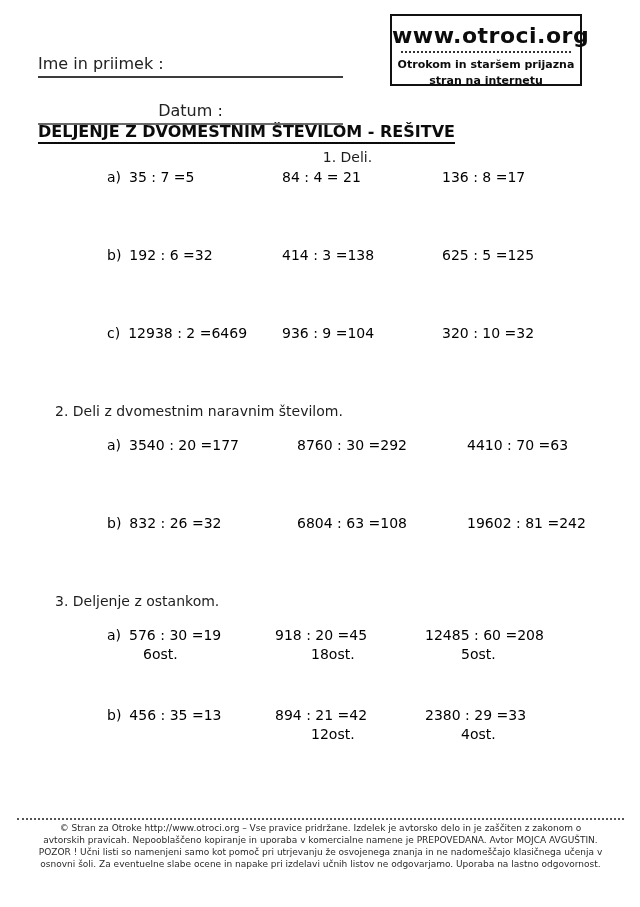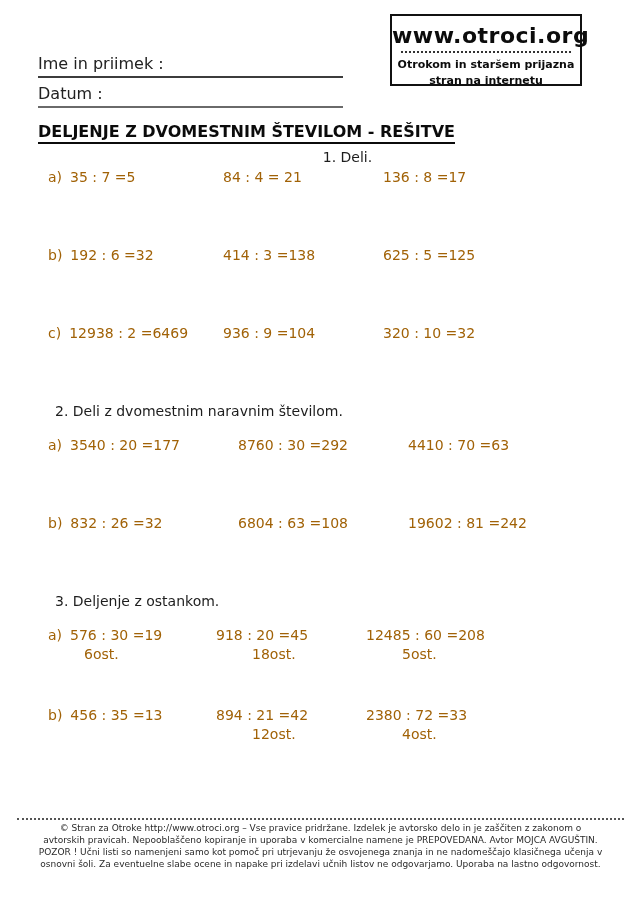--- a/index.html
+++ b/index.html
@@ -18,21 +18,21 @@
   .field {
     position: absolute;
     left: 38px;
     width: 305px;
     border-bottom: 2px solid #3c3c3c;
     font-size: 16px;
     padding-bottom: 3px;
     color: #222;
   }
   .field-name { top: 54px; }
-  .field-date { top: 84px; border-bottom-color: #6a6a6a; }
+  .field-date { top: 101px; border-bottom-color: #6a6a6a; text-align: center; }
 
   .logo-box {
     position: absolute;
     left: 390px;
     top: 14px;
     width: 192px;
     height: 72px;
     border: 2px solid #111;
     box-sizing: border-box;
     text-align: center;
@@ -75,25 +75,25 @@
     font-size: 14px;
     font-weight: normal;
     color: #1d1d1d;
     line-height: 18px;
   }
   .section-heading.first { margin-top: 4px; margin-bottom: 2px; text-align: center; }
   .section-heading.later { margin-bottom: 16px; }
 
   .ex-row {
     display: grid;
-    margin-left: 48px;
+    margin-left: 107px;
     margin-bottom: 60px;
     font-size: 14px;
     line-height: 18px;
-    color: #a16207;
+    color: #000000;
   }
   .s1 .ex-row { grid-template-columns: 175px 160px 1fr; }
   .s2 .ex-row { grid-template-columns: 190px 170px 1fr; }
   .s3 .ex-row { grid-template-columns: 168px 150px 1fr; margin-bottom: 42px; }
 
   .prefix { margin-right: 8px; }
   .rem { padding-left: 36px; line-height: 20px; }
 
   
   .footer {
@@ -192,21 +192,21 @@
 
     <div class="ex-row">
       <div>
         <div><span class="prefix">b)</span><span>456 : 35 =13</span></div>
       </div>
       <div>
         <div><span>894 : 21 =42</span></div>
         <div class="rem">12ost.</div>
       </div>
       <div>
-        <div><span>2380 : 72 =33</span></div>
+        <div><span>2380 : 29 =33</span></div>
         <div class="rem">4ost.</div>
       </div>
     </div>
   </div>
 
   <div class="footer">
     <div>© Stran za Otroke http://www.otroci.org – Vse pravice pridržane. Izdelek je avtorsko delo in je zaščiten z zakonom o</div>
     <div>avtorskih pravicah. Nepooblaščeno kopiranje in uporaba v  komercialne namene je PREPOVEDANA. Avtor MOJCA AVGUŠTIN.</div>
     <div>POZOR ! Učni listi so namenjeni samo kot pomoč pri utrjevanju že osvojenega znanja in ne nadomeščajo klasičnega učenja v</div>
     <div>osnovni šoli. Za eventuelne slabe ocene in napake pri izdelavi učnih listov ne odgovarjamo. Uporaba na lastno odgovornost.</div>

